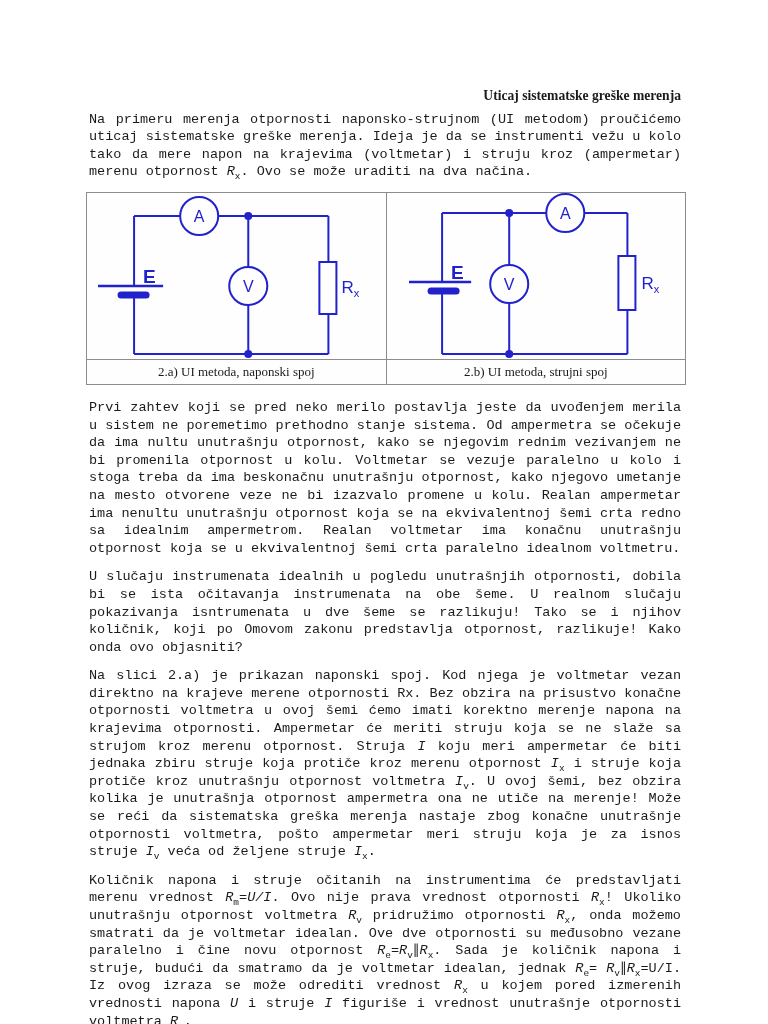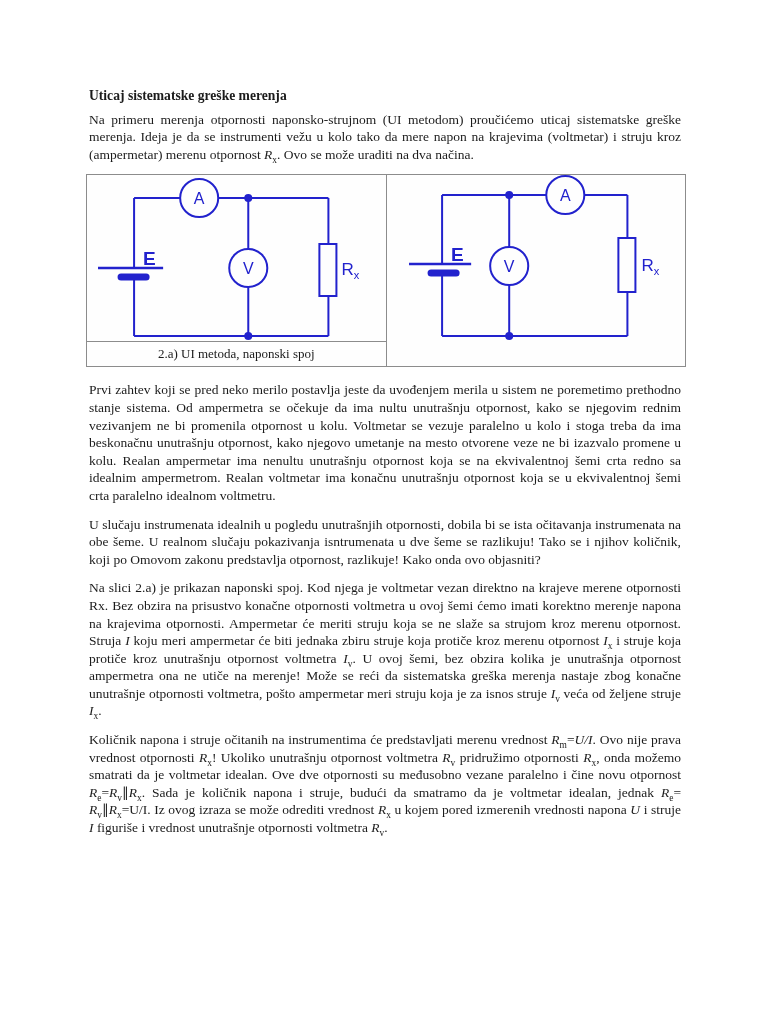--- a/index.html
+++ b/index.html
@@ -22,23 +22,23 @@
     color:var(--text);
     font-family:"Liberation Serif", serif;
     font-size:13.5px;
     line-height:17.6px;
     text-align:justify;
   }
   .heading{
     font-size:13.6px;
     font-weight:bold;
     margin:0 0 6px 0;
-    text-align:left;
+    text-align:right;
   }
-  .content p{margin:0 0 11px 0;}
+  .content p{margin:0 0 11px 0;font-family:Liberation Mono, monospace;}
   .content i{font-style:italic;}
   .content sub{font-size:70%;line-height:0;}
 
   .figure{
     box-sizing:border-box;
     width:600px;
     margin:7px 0 14px -3px;
     border:1px solid var(--figure-border);
     background:#fefefe;
     display:flex;
@@ -129,20 +129,21 @@
           <rect class="meter" x="231" y="63" width="17" height="54"></rect>
           <circle class="meter" cx="178" cy="20" r="19"></circle>
           <circle class="meter" cx="122" cy="91" r="19"></circle>
           <circle class="node" cx="122" cy="20" r="4"></circle>
           <circle class="node" cx="122" cy="161" r="4"></circle>
           <text class="clabel" x="178" y="26" text-anchor="middle">A</text>
           <text class="clabel" x="122" y="97" text-anchor="middle">V</text>
           <text class="clabel clabel-e" x="64" y="86">E</text>
           <text class="clabel clabel-r" x="254" y="96"><tspan>R</tspan><tspan class="clabel-rsub" dy="4">x</tspan></text>
         </svg>
+        <div class="caption">2.b) UI metoda, strujni spoj</div>
       </div>
 
     </div>
 
     <p>Prvi zahtev koji se pred neko merilo postavlja jeste da uvođenjem merila u sistem ne poremetimo prethodno stanje sistema. Od ampermetra se očekuje da ima nultu unutrašnju otpornost, kako se njegovim rednim vezivanjem ne bi promenila otpornost u kolu. Voltmetar se vezuje paralelno u kolo i stoga treba da ima beskonačnu unutrašnju otpornost, kako njegovo umetanje na mesto otvorene veze ne bi izazvalo promene u kolu. Realan ampermetar ima nenultu unutrašnju otpornost koja se na ekvivalentnoj šemi crta redno sa idealnim ampermetrom. Realan voltmetar ima konačnu unutrašnju otpornost koja se u ekvivalentnoj šemi crta paralelno idealnom voltmetru.</p>
     <p>U slučaju instrumenata idealnih u pogledu unutrašnjih otpornosti, dobila bi se ista očitavanja instrumenata na obe šeme. U realnom slučaju pokazivanja isntrumenata u dve šeme se razlikuju! Tako se i njihov količnik, koji po Omovom zakonu predstavlja otpornost, razlikuje! Kako onda ovo objasniti?</p>
     <p>Na slici 2.a) je prikazan naponski spoj. Kod njega je voltmetar vezan direktno na krajeve merene otpornosti Rx. Bez obzira na prisustvo konačne otpornosti voltmetra u ovoj šemi ćemo imati korektno merenje napona na krajevima otpornosti. Ampermetar će meriti struju koja se ne slaže sa strujom kroz merenu otpornost. Struja <i>I</i> koju meri ampermetar će biti jednaka zbiru struje koja protiče kroz merenu otpornost <i>I</i><sub>x</sub> i struje koja protiče kroz unutrašnju otpornost voltmetra <i>I</i><sub>v</sub>. U ovoj šemi, bez obzira kolika je unutrašnja otpornost ampermetra ona ne utiče na merenje! Može se reći da sistematska greška merenja nastaje zbog konačne unutrašnje otpornosti voltmetra, pošto ampermetar meri struju koja je za isnos struje <i>I</i><sub>v</sub> veća od željene struje <i>I</i><sub>x</sub>.</p>
     <p>Količnik napona i struje očitanih na instrumentima će predstavljati merenu vrednost <i>R</i><sub>m</sub>=<i>U/I</i>. Ovo nije prava vrednost otpornosti <i>R</i><sub>x</sub>! Ukoliko unutrašnju otpornost voltmetra <i>R</i><sub>v</sub> pridružimo otpornosti <i>R</i><sub>x</sub>, onda možemo smatrati da je voltmetar idealan. Ove dve otpornosti su međusobno vezane paralelno i čine novu otpornost <i>R</i><sub>e</sub>=<i>R</i><sub>v</sub>∥<i>R</i><sub>x</sub>. Sada je količnik napona i struje, budući da smatramo da je voltmetar idealan, jednak <i>R</i><sub>e</sub>= <i>R</i><sub>v</sub>∥<i>R</i><sub>x</sub>=U/I. Iz ovog izraza se može odrediti vrednost <i>R</i><sub>x</sub> u kojem pored izmerenih vrednosti napona <i>U</i> i struje <i>I</i> figuriše i vrednost unutrašnje otpornosti voltmetra <i>R</i><sub>v</sub>.</p>
 
   </div>

